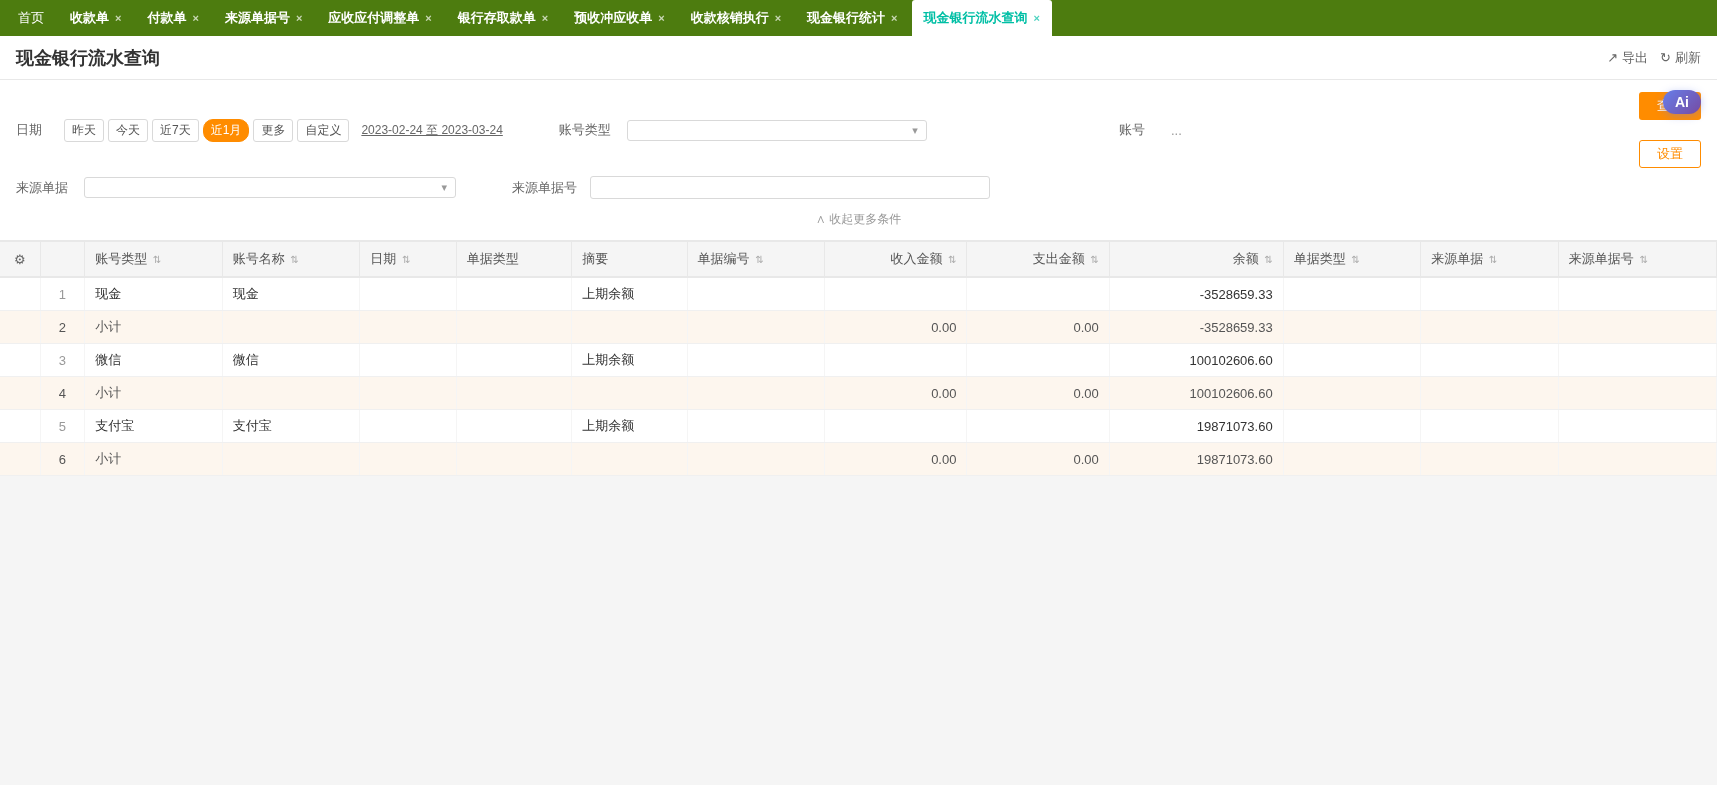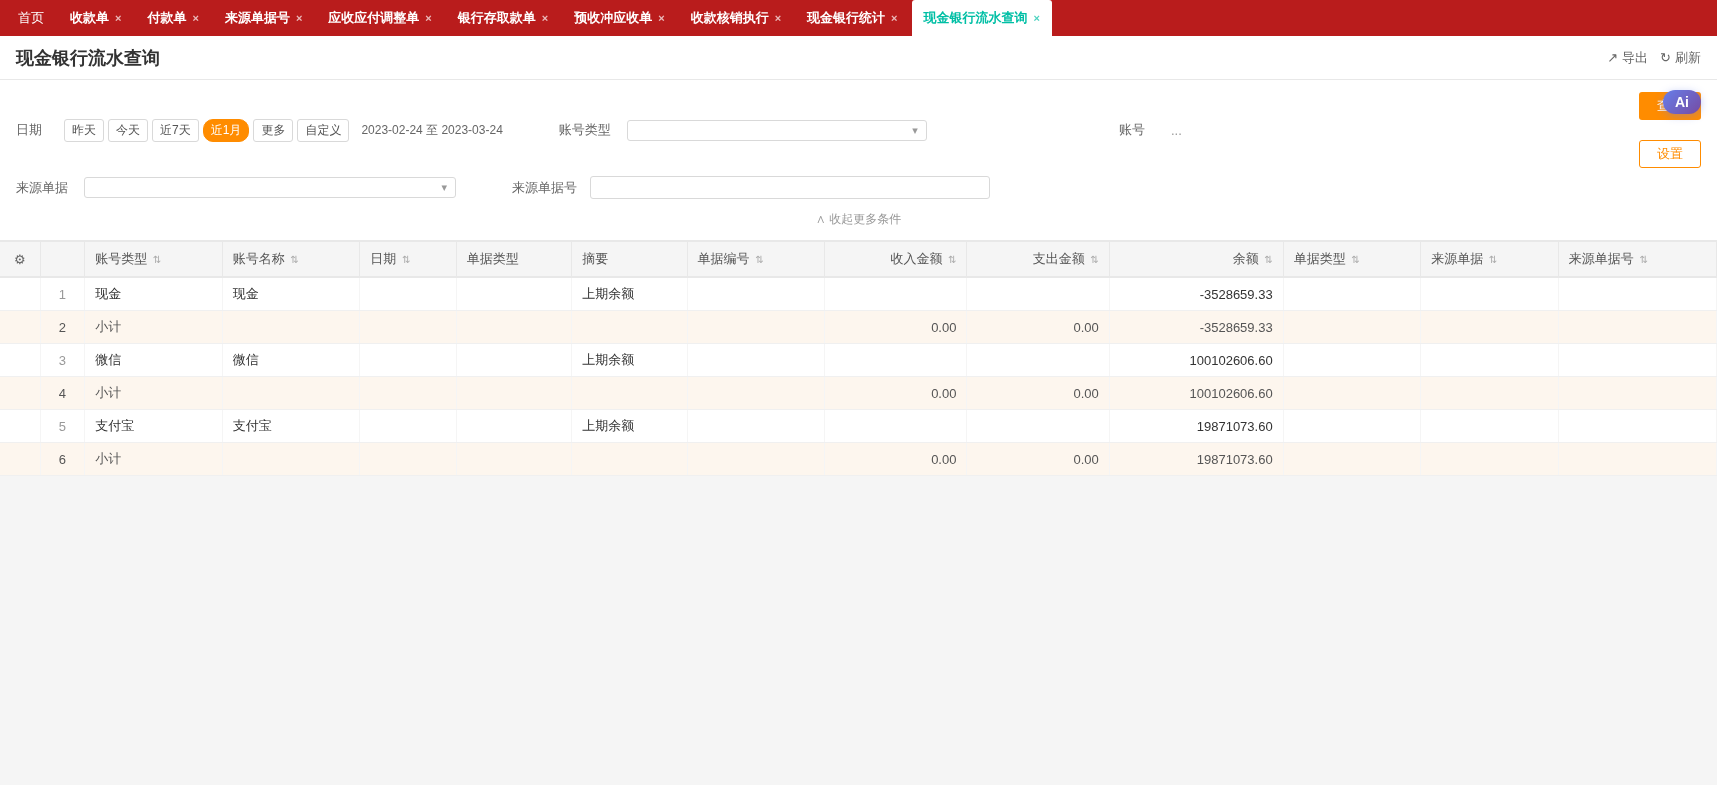--- a/index.html
+++ b/index.html
@@ -2,21 +2,21 @@
 <html><head>
   <meta charset="utf-8">
   <style>
     * { box-sizing: border-box; margin: 0; padding: 0; }
     body { font-family: 'Microsoft YaHei', Arial, sans-serif; font-size: 13px; background: #f5f5f5; color: #333; }
 
     
     .top-nav {
       display: flex;
       align-items: flex-end;
-      background: #b91c1c;
+      background: #4d7c0f;
       height: 36px;
       padding: 0 4px;
       overflow: hidden;
     }
     .nav-item {
       display: flex;
       align-items: center;
       padding: 0 12px;
       height: 100%;
       color: #fff;
@@ -112,20 +112,21 @@
     .date-btn.active {
       background: #ff8c00;
       border-color: #ff8c00;
       color: #fff;
       border-radius: 10px;
     }
     .date-range-text {
       font-size: 12px;
       color: #666;
       margin-left: 4px;
+      text-decoration: underline;
     }
     .filter-select {
       display: flex;
       align-items: center;
       border: 1px solid #d9d9d9;
       border-radius: 3px;
       padding: 3px 8px;
       min-width: 180px;
       cursor: pointer;
       background: #fff;

